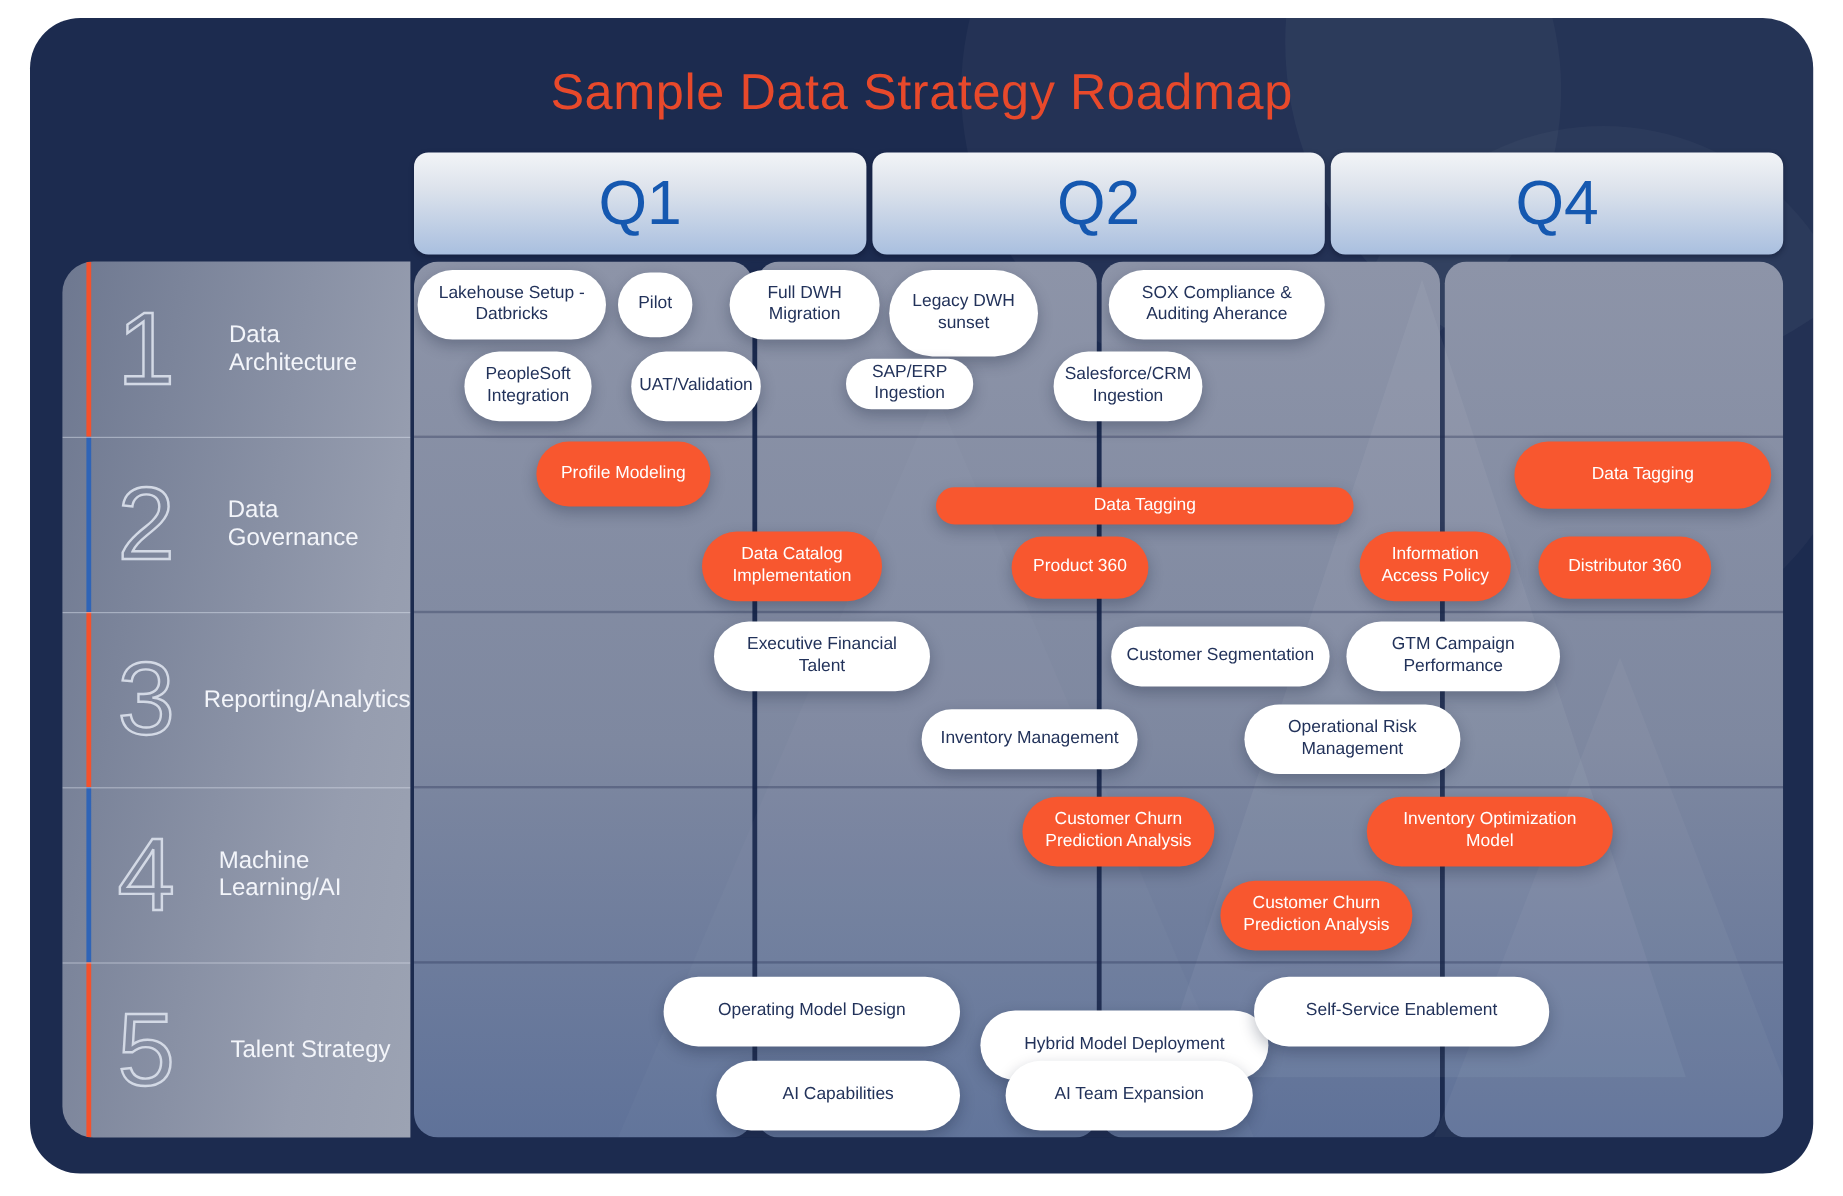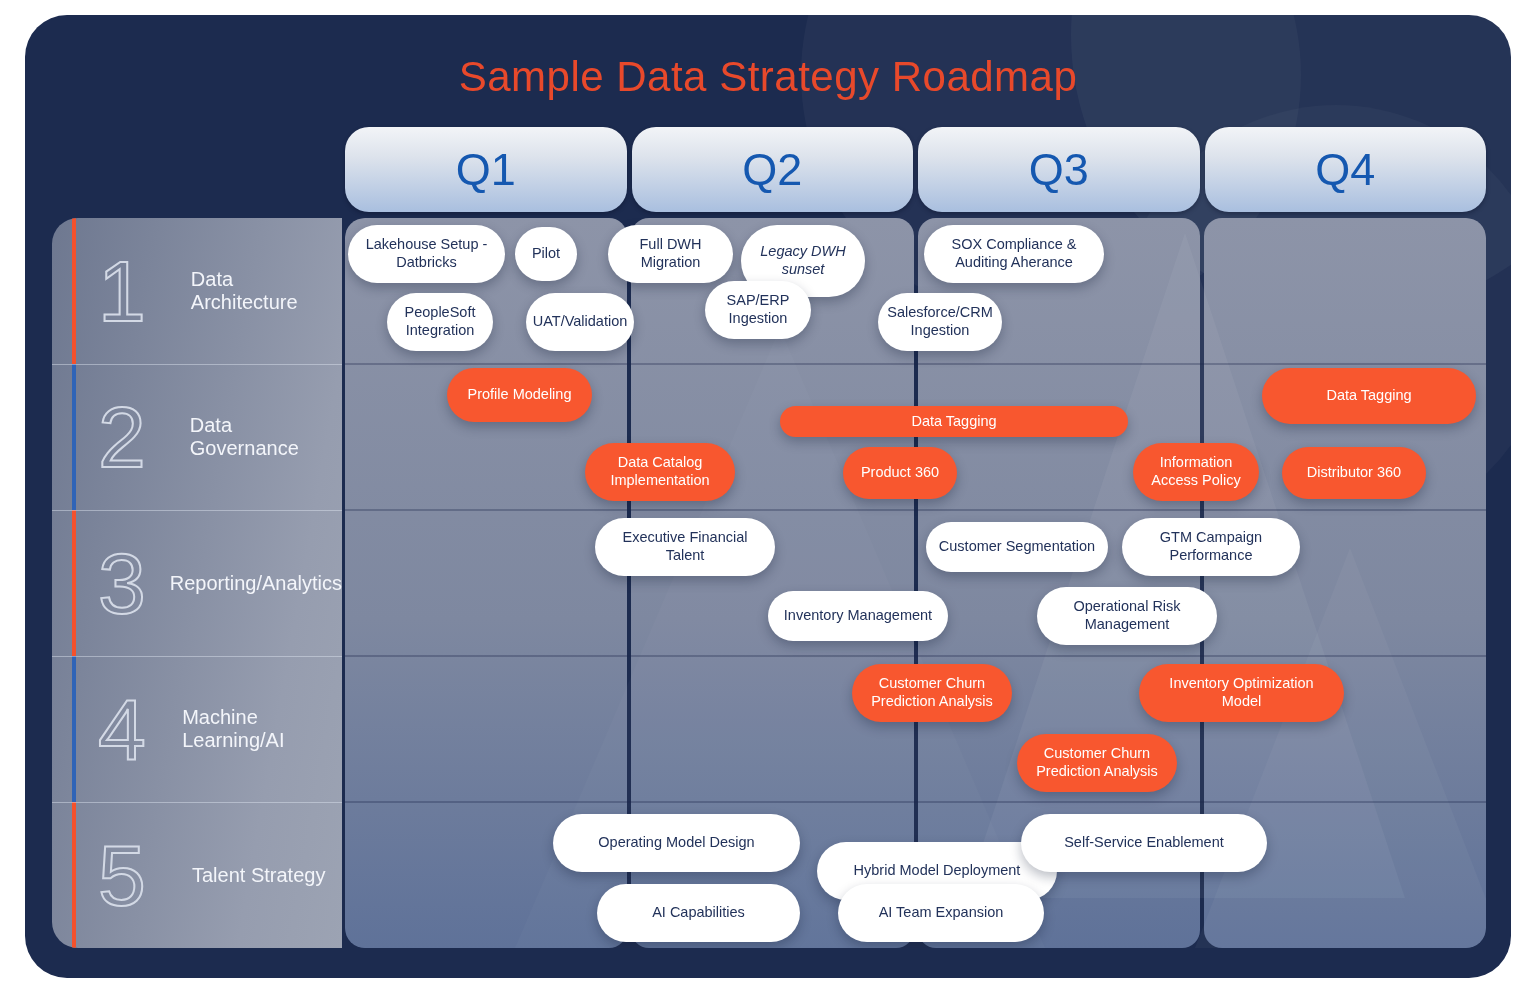--- a/index.html
+++ b/index.html
@@ -11,23 +11,23 @@
   .circ{position:absolute;border-radius:50%;background:rgba(255,255,255,0.045);}
   .circ.c1{width:560px;height:560px;right:-120px;top:-260px;}
   .circ.c2{width:500px;height:500px;right:210px;top:-190px;background:rgba(255,255,255,0.035);}
   .circ.c3{width:430px;height:430px;right:-40px;top:90px;background:rgba(255,255,255,0.03);}
 
   .title{position:absolute;left:0;right:0;top:38px;text-align:center;
          font-size:42px;font-weight:400;color:var(--title-orange,#E8492B);letter-spacing:0.5px;}
 
   .quarters{position:absolute;left:320px;top:112px;width:1141px;height:85px;
             display:flex;gap:5px;}
-  .qhead{flex:1;border-radius:24px;display:flex;align-items:center;justify-content:center;
+  .qhead{flex:1;border-radius:12px;display:flex;align-items:center;justify-content:center;
          background:linear-gradient(180deg,#F2F4F7 0%,#DDE3EC 35%,#A9BFDF 100%);
-         color:var(--q-blue,#1558B0);font-size:45px;box-shadow:0 2px 4px rgba(5,12,35,0.35);}
+         color:var(--q-blue,#1558B0);font-size:52px;box-shadow:0 2px 4px rgba(5,12,35,0.35);}
 
   .sidebar{position:absolute;left:27px;top:203px;width:290px;height:730px;
            border-radius:26px 0 0 26px;overflow:hidden;
            background:linear-gradient(100deg,#6E7890 0%,#969DAF 75%,#9CA3B3 100%);}
   .side-row{position:absolute;left:0;width:100%;height:146px;display:flex;align-items:center;}
   .accent{position:absolute;left:20px;top:0;bottom:0;width:4px;}
   .row-num{margin-left:46px;width:76px;font-size:86px;line-height:1;font-weight:100;
            color:transparent;-webkit-text-stroke:2px #D3D9E5;text-align:left;}
   @supports not (-webkit-text-stroke: 1px #fff){.row-num{color:#D3D9E5;}}
   .row-label{margin-left:18px;font-size:20px;color:#F3F5FA;}
@@ -57,21 +57,20 @@
   <div class="card">
     <div class="circ c1"></div>
     <div class="circ c2"></div>
     <div class="circ c3"></div>
 
     <div class="title">Sample Data Strategy Roadmap</div>
 
     <div class="quarters" id="quarters">
         <div class="qhead">Q1</div>
         <div class="qhead">Q2</div>
-        <div class="qhead">Q3</div>
         <div class="qhead">Q4</div>
       </div>
 
     <div class="sidebar" id="sidebar">
         <div class="side-row" style="top: 0px;">
           <div class="accent" style="background: rgb(244, 81, 44);"></div>
           <div class="row-num">1</div>
           <div class="row-label">Data Architecture</div>
         </div>
         <div class="side-row" style="top: 146px;">
@@ -116,33 +115,33 @@
         <div class="board-sep" style="top: 583px;"></div>
         <div class="pill white" style="left: 3px; top: 7px; width: 157px; height: 58px;">
           <span>Lakehouse Setup - Datbricks</span>
         </div>
         <div class="pill white" style="left: 170px; top: 9px; width: 62px; height: 54px;">
           <span>Pilot</span>
         </div>
         <div class="pill white" style="left: 263px; top: 7px; width: 125px; height: 58px;">
           <span>Full DWH Migration</span>
         </div>
-        <div class="pill white" style="left: 396px; top: 7px; width: 124px; height: 72px; font-style: italic;">
+        <div class="pill white" style="left: 396px; top: 7px; width: 124px; height: 72px;">
           <span>Legacy DWH sunset</span>
         </div>
         <div class="pill white" style="left: 579px; top: 7px; width: 180px; height: 58px;">
           <span>SOX Compliance &amp; Auditing Aherance</span>
         </div>
         <div class="pill white" style="left: 42px; top: 75px; width: 106px; height: 58px;">
           <span>PeopleSoft Integration</span>
         </div>
         <div class="pill white" style="left: 181px; top: 75px; width: 108px; height: 58px;">
           <span>UAT/Validation</span>
         </div>
-        <div class="pill white" style="left: 360px; top: 63px; width: 106px; height: 58px;">
+        <div class="pill white" style="left: 360px; top: 81px; width: 106px; height: 42px;">
           <span>SAP/ERP Ingestion</span>
         </div>
         <div class="pill white" style="left: 533px; top: 75px; width: 124px; height: 58px;">
           <span>Salesforce/CRM Ingestion</span>
         </div>
         <div class="pill orange" style="left: 102px; top: 150px; width: 145px; height: 54px;">
           <span>Profile Modeling</span>
         </div>
         <div class="pill orange" style="left: 435px; top: 188px; width: 348px; height: 31px;">
           <span>Data Tagging</span>
@@ -185,21 +184,21 @@
         </div>
         <div class="pill orange" style="left: 672px; top: 516px; width: 160px; height: 58px;">
           <span>Customer Churn Prediction Analysis</span>
         </div>
         <div class="pill white" style="left: 208px; top: 596px; width: 247px; height: 58px;">
           <span>Operating Model Design</span>
         </div>
         <div class="pill white" style="left: 472px; top: 596px; width: 240px; height: 58px; margin-top: 28px;">
           <span>Hybrid Model Deployment</span>
         </div>
-        <div class="pill white" style="left: 676px; top: 596px; width: 246px; height: 58px;">
+        <div class="pill white" style="left: 700px; top: 596px; width: 246px; height: 58px;">
           <span>Self-Service Enablement</span>
         </div>
         <div class="pill white" style="left: 252px; top: 666px; width: 203px; height: 58px;">
           <span>AI Capabilities</span>
         </div>
         <div class="pill white" style="left: 493px; top: 666px; width: 206px; height: 58px;">
           <span>AI Team Expansion</span>
         </div>
       </div>
   </div>

